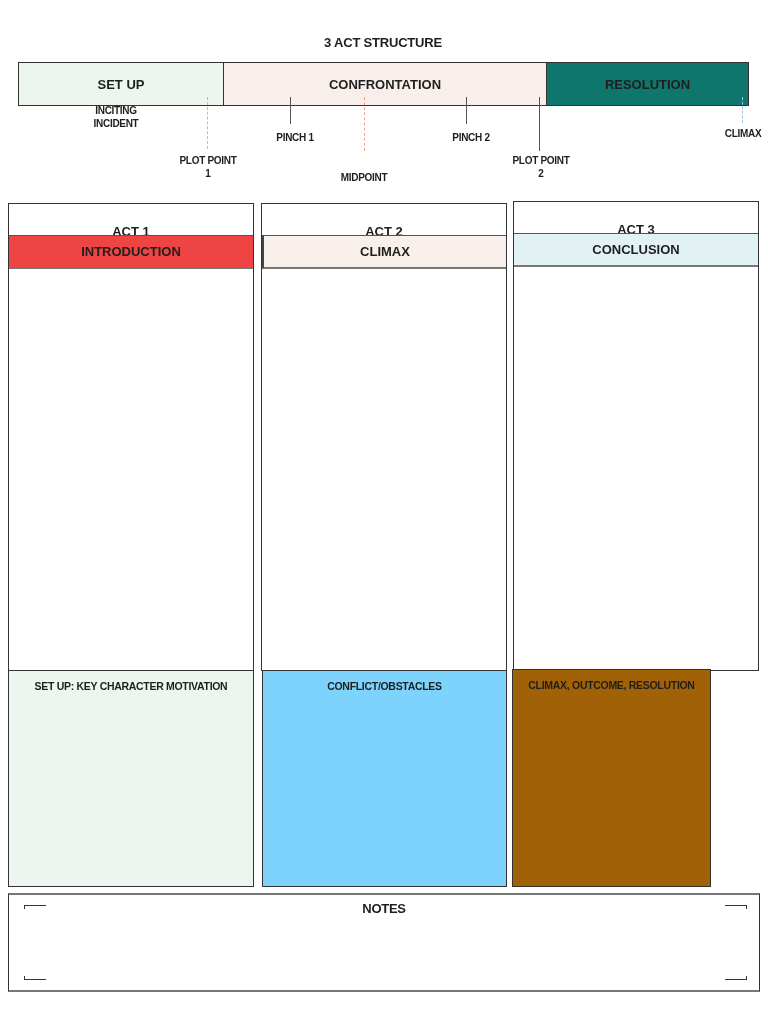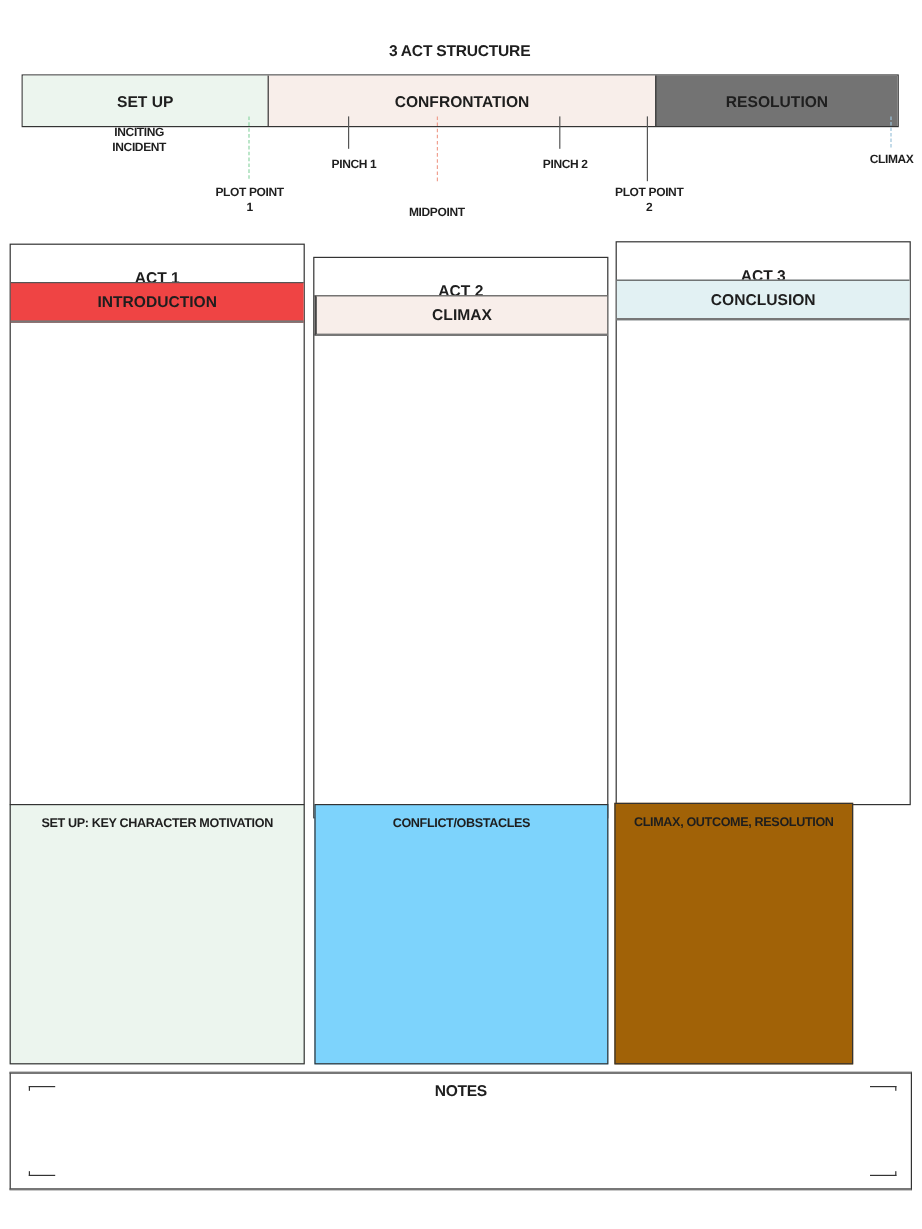--- a/index.html
+++ b/index.html
@@ -30,21 +30,21 @@
     .corner.br { right: 12px; bottom: 10px; border-bottom: 1.5px solid #333; border-right: 1.5px solid #333; }
   </style>
 </head>
 <body>
 
 <div class="abs title">3 ACT STRUCTURE</div>
 
 <div class="abs timeline">
   <div class="seg" style="width:204px;background:#ecf5ee;">SET UP</div>
   <div class="seg" style="width:323px;background:#f8eeea;">CONFRONTATION</div>
-  <div class="seg" style="flex:1;background:#737373;">RESOLUTION</div>
+  <div class="seg" style="flex:1;background:#0f766e;">RESOLUTION</div>
 </div>
 
 <div class="abs mk dash-green" style="left:207px;top:97px;height:52px;"></div>
 <div class="abs mk solid" style="left:290px;top:97px;height:27px;"></div>
 <div class="abs mk dash-red" style="left:364px;top:97px;height:54px;"></div>
 <div class="abs mk solid" style="left:466px;top:97px;height:27px;"></div>
 <div class="abs mk solid" style="left:539px;top:97px;height:54px;"></div>
 <div class="abs mk dash-blue" style="left:742px;top:97px;height:26px;"></div>
 
 <div class="abs lbl" style="left:76px;top:104px;width:80px;">
@@ -65,21 +65,21 @@
 <div class="abs lbl" style="left:713px;top:127px;width:60px;">CLIMAX</div>
 
 <div class="abs col" style="left:8px;top:203px;width:246px;height:468px;">
   <div class="act-head">ACT 1</div>
   <div class="act-sub" style="background:#ef4444;">INTRODUCTION</div>
 </div>
 <div class="abs bottom-box" style="left:8px;top:670px;width:246px;height:217px;background:#ecf5ee;">
   <div class="bottom-label">SET UP: KEY CHARACTER MOTIVATION</div>
 </div>
 
-<div class="abs col" style="left:261px;top:214px;width:246px;height:468px;">
+<div class="abs col" style="left:261px;top:203px;width:246px;height:468px;">
   <div class="act-head">ACT 2</div>
   <div class="act-sub" style="background:#f8eeea;border-left:2px solid #444;">CLIMAX</div>
 </div>
 <div class="abs bottom-box" style="left:262px;top:670px;width:245px;height:217px;background:#7dd3fc;">
   <div class="bottom-label">CONFLICT/OBSTACLES</div>
 </div>
 
 <div class="abs col" style="left:513px;top:201px;width:246px;height:470px;">
   <div class="act-head">ACT 3</div>
   <div class="act-sub" style="background:#e2f1f3;">CONCLUSION</div>

